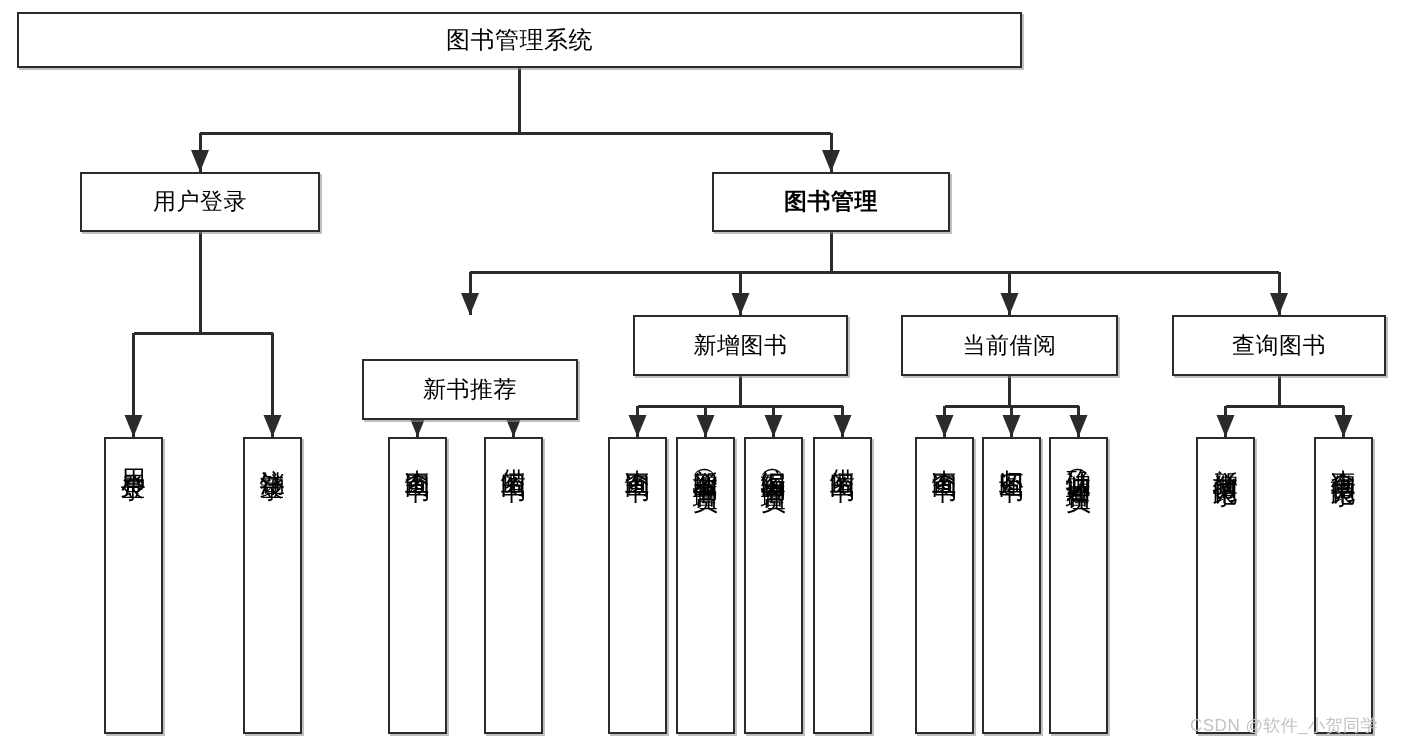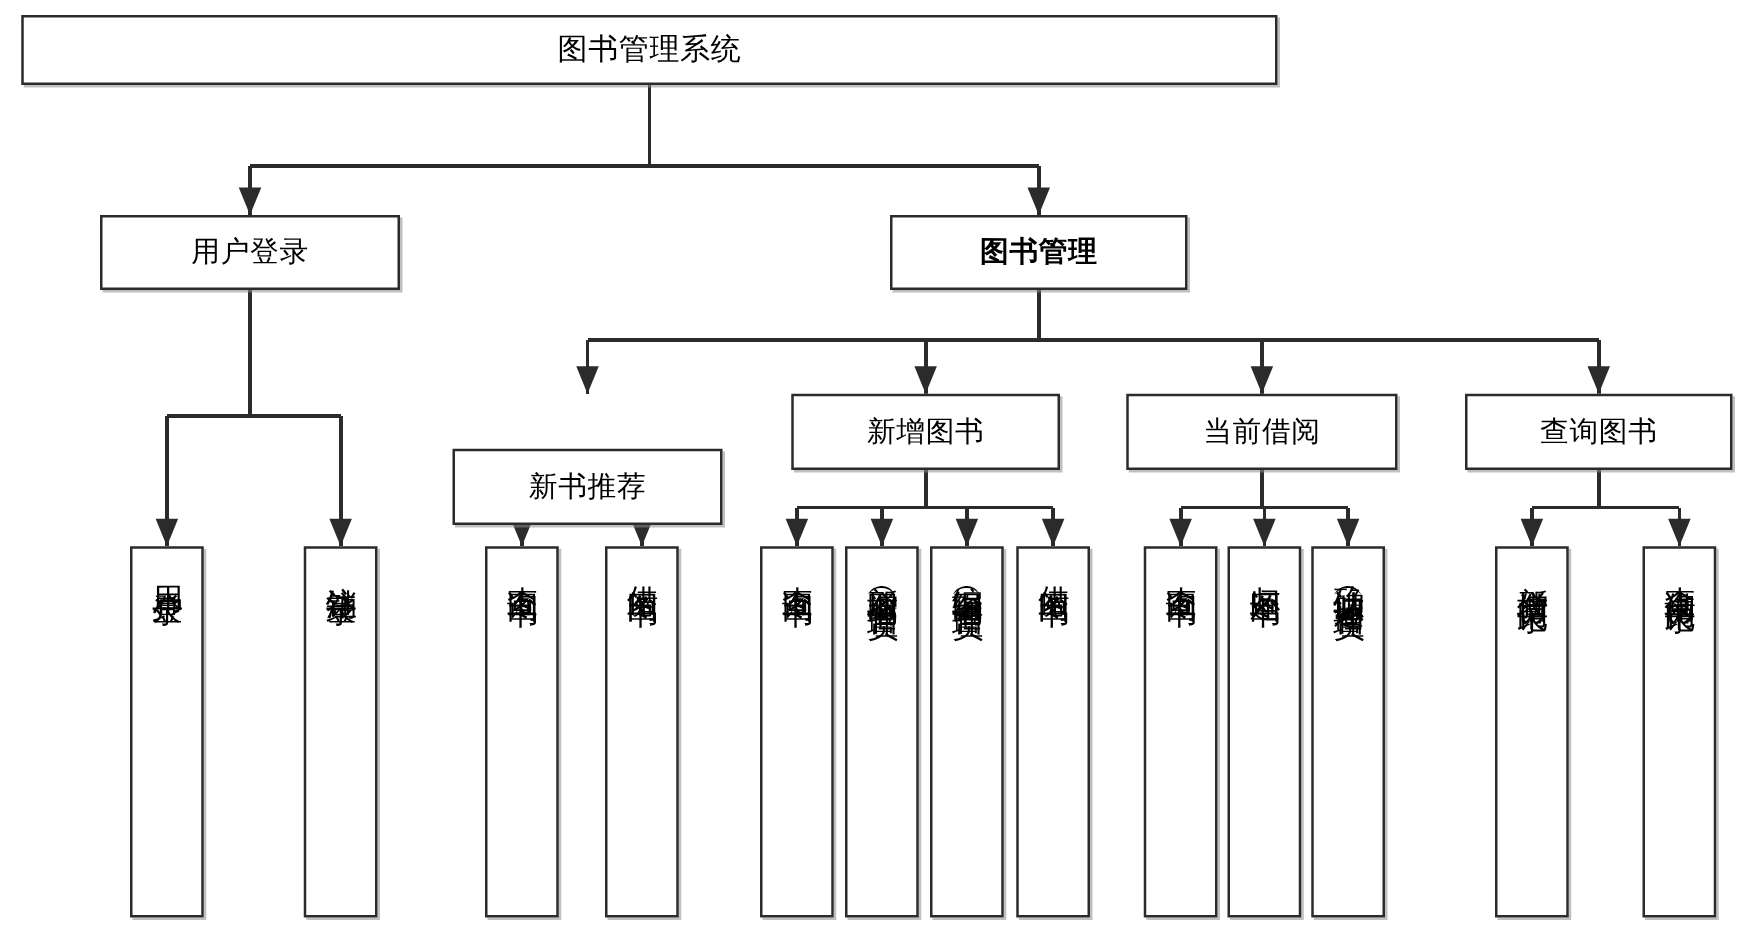--- a/index.html
+++ b/index.html
@@ -171,13 +171,14 @@
       <div class="node-box vert" style="left: 1049px; top: 437px; width: 59px; height: 297px; border-color: rgb(43, 43, 43); background: rgb(255, 255, 255);">
         <span class="node-label">确认归还（管理员）</span>
       </div>
       <div class="node-box vert" style="left: 1196px; top: 437px; width: 59px; height: 297px; border-color: rgb(43, 43, 43); background: rgb(255, 255, 255);">
         <span class="node-label">新增借阅记录</span>
       </div>
       <div class="node-box vert" style="left: 1314px; top: 437px; width: 59px; height: 297px; border-color: rgb(43, 43, 43); background: rgb(255, 255, 255);">
         <span class="node-label">查询借阅记录</span>
       </div>
     </div>
+  <div class="watermark">CSDN @软件_小贺同学</div>
 </div>
 
 </body></html>

